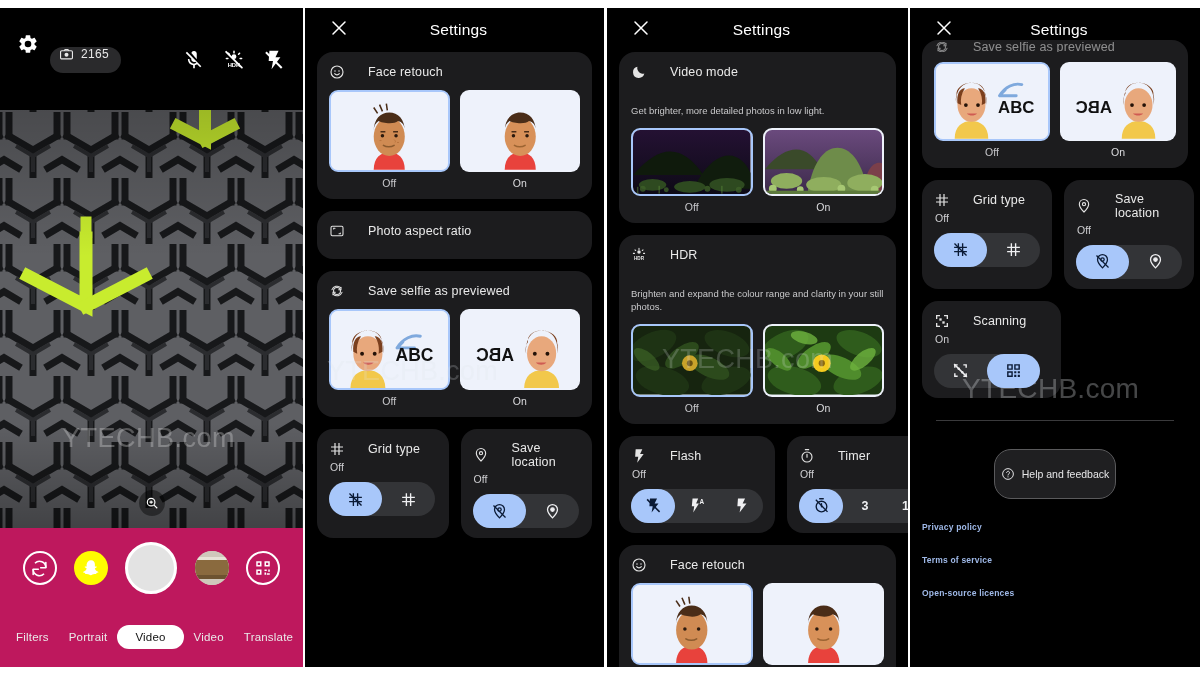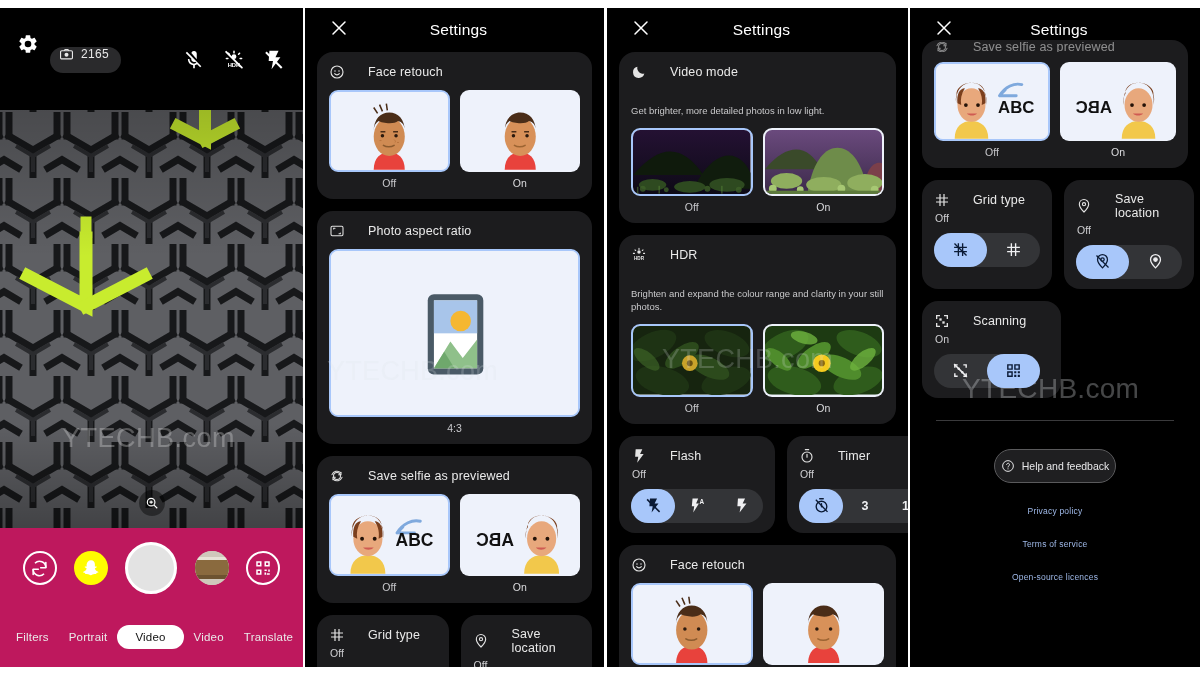--- a/index.html
+++ b/index.html
@@ -116,27 +116,27 @@
   }
   .pill-seg.on { color:#0b1b36; }
   .pill-seg .num { font-size:12.5px; font-weight:bold; }
 
   .two-col { display:flex; gap:12px; margin-bottom:12px; }
   .two-col > .card { flex:1; margin-bottom:0; }
 
   
   .divider { height:1px; background:#3a3a3c; margin:22px 14px 0; }
   .help-btn {
-    margin:28px auto 0; width:122px; height:34px; border-radius:17px;
+    margin:28px auto 0; width:122px; height:50px; border-radius:17px;
     border:1px solid #5a5a5c; background:#1f1f21;
     display:flex; align-items:center; justify-content:center; gap:7px;
   }
   .help-btn .hi { width:14px; height:14px; color:#e6e6e8; }
   .help-btn span { color:#e6e6e8; font-size:10.5px; }
-  .flink { text-align:center; color:#9fb9e8; font-size:8.5px; margin-top:23px; letter-spacing:.2px; }
+  .flink { color:#9fb9e8; font-size:8.5px; margin-top:23px; letter-spacing:.2px;font-weight:bold; }
 
   .wm {
     position:absolute; font-weight:400; color:rgba(225,228,233,.22);
     pointer-events:none; white-space:nowrap; letter-spacing:.3px;
   }
   #wm-s1 { left:22px; top:348px; font-size:27px; }
   #wm-s2 { left:55px; top:336px; font-size:27px; }
   #wm-s3 { left:52px; top:365px; font-size:28px; color:rgba(228,231,236,.30); }
 </style>
 </head>
@@ -339,34 +339,20 @@
       <div class="card-head">
         <span class="ci">
           <svg viewBox="0 0 24 24" fill="none" stroke="currentColor" stroke-width="1.6" width="16" height="16">
                 <rect x="3" y="5" width="18" height="14" rx="2"></rect>
                 <path d="M7 9V8h2M17 15v1h-2" stroke-linecap="round"></path>
               </svg>
         </span>
         <span class="card-title">Photo aspect ratio</span>
       </div>
       <div class="opt-row">
-        <div class="opt sel">
-          <div class="opt-box">
-            <svg class="thumb" viewBox="0 0 120 80">
-              <rect width="120" height="80" fill="#eef2fb"></rect>
-              <rect x="47" y="21" width="27" height="39" rx="3" fill="#4a5a66"></rect>
-              <rect x="50" y="24" width="21" height="33" fill="#fff"></rect>
-              <rect x="50" y="24" width="21" height="16" fill="#a8c5ea"></rect>
-              <circle cx="63" cy="34" r="5" fill="#f5b731"></circle>
-              <path d="M50 57l8-13 6 8 7-9v14z" fill="#8fc08a"></path>
-              <path d="M50 57l5-8 5 8z" fill="#6fa86c"></path>
-            </svg>
-          </div>
-          <div class="opt-label">4:3</div>
-        </div>
       </div>
     </div>
 
     <div class="card">
       <div class="card-head">
         <span class="ci">
           <svg viewBox="0 0 24 24" fill="none" stroke="currentColor" stroke-width="1.6" width="16" height="16">
                 <circle cx="12" cy="12" r="5.2"></circle>
                 <path d="M18 6.5V10h-3.5M6 17.5V14h3.5" stroke-linecap="round"></path>
                 <path d="M4.5 10a8 8 0 0113-3M19.5 14a8 8 0 01-13 3" stroke-linecap="round"></path>

